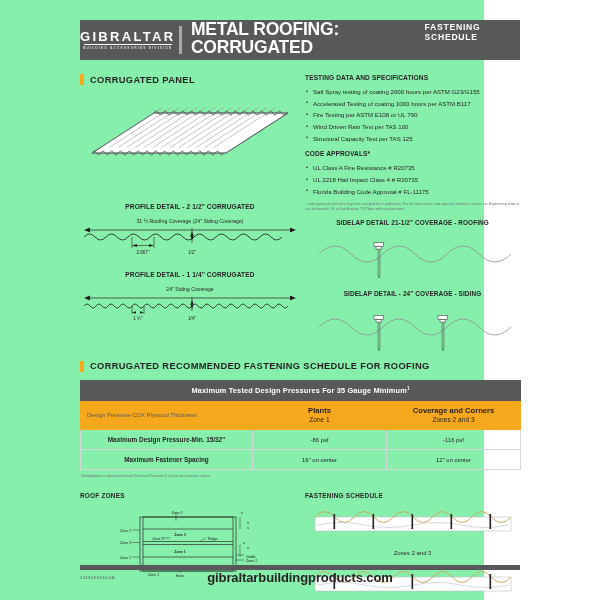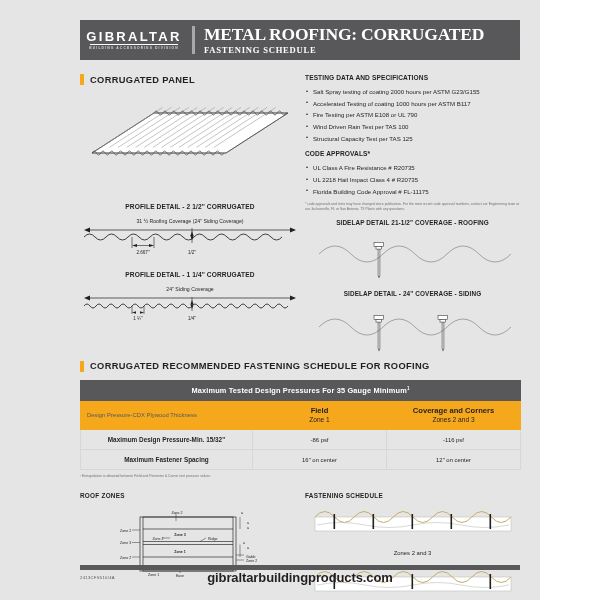--- a/index.html
+++ b/index.html
@@ -1,27 +1,27 @@
 <!DOCTYPE html>
 <html><head>
 <meta charset="utf-8">
 <style>
   html,body{margin:0;padding:0;background:#ffffff;}
   body{width:600px;height:600px;font-family:"Liberation Sans",sans-serif;color:#231f20;overflow:hidden;}
-  .page{position:relative;width:540px;height:600px;background:#e5e5e5;}
+  .page{position:relative;width:484px;height:600px;background:#86efac;}
   .sheet{position:absolute;left:80px;top:20px;width:440px;height:560px;}
 
   
   .header{display:flex;align-items:stretch;height:40px;background:#58585b;}
   .logo-box{width:108px;display:flex;flex-direction:column;align-items:center;justify-content:center;}
   .logo-word{font-family:"Liberation Sans",sans-serif;font-weight:bold;color:#fff;font-size:13px;letter-spacing:2.3px;line-height:1;}
   .logo-rule{width:88px;height:1px;background:#fff;margin:1.5px 0 1.5px 0;}
   .logo-sub{color:#d6d6d8;font-size:3.3px;letter-spacing:1.15px;font-weight:bold;line-height:1;white-space:nowrap;}
   .hdr-div{width:3px;background:#a7a9ac;margin:6px 9px 6px 4px;}
-  .hdr-text{display:flex;flex-direction:column;justify-content:center;font-family:Liberation Serif, serif;}
+  .hdr-text{display:flex;flex-direction:row;justify-content:center;}
   .hdr-title{color:#fff;font-size:17.5px;font-weight:bold;letter-spacing:-.2px;line-height:1.05;}
   .hdr-sub{color:#fff;font-size:8.6px;font-weight:bold;letter-spacing:.75px;margin-top:2px;}
 
   
   .cols{display:flex;margin-top:14px;}
   .colL{width:220px;text-align:center;}
   .colR{width:215px;margin-left:5px;}
 
   .sec-head{display:flex;align-items:center;gap:6px;margin-bottom:8px;}
   .tick{width:4px;height:11px;background:#f5a81c;display:inline-block;}
@@ -271,21 +271,21 @@
           </colgroup>
       <tbody>
             <tr>
         <th class="t-band" colspan="3">
           <span>Maximum Tested Design Pressures For 35 Gauge Minimum</span><sup>1</sup>
         </th>
       </tr>
       <tr>
         <td class="t-amber lbl">Design Pressure-CDX Plywood Thickness</td>
         <td class="t-amber zone">
-          <div class="zone-a">Field</div>
+          <div class="zone-a">Plants</div>
           <div class="zone-b">Zone 1</div>
         </td>
         <td class="t-amber zone">
           <div class="zone-a">Coverage and Corners</div>
           <div class="zone-b">Zones 2 and 3</div>
         </td>
       </tr>
       <tr>
         <td class="t-row-lbl">Maximum Design Pressure-Min. 15/32"</td>
         <td class="t-row-val">-86 psf</td>

